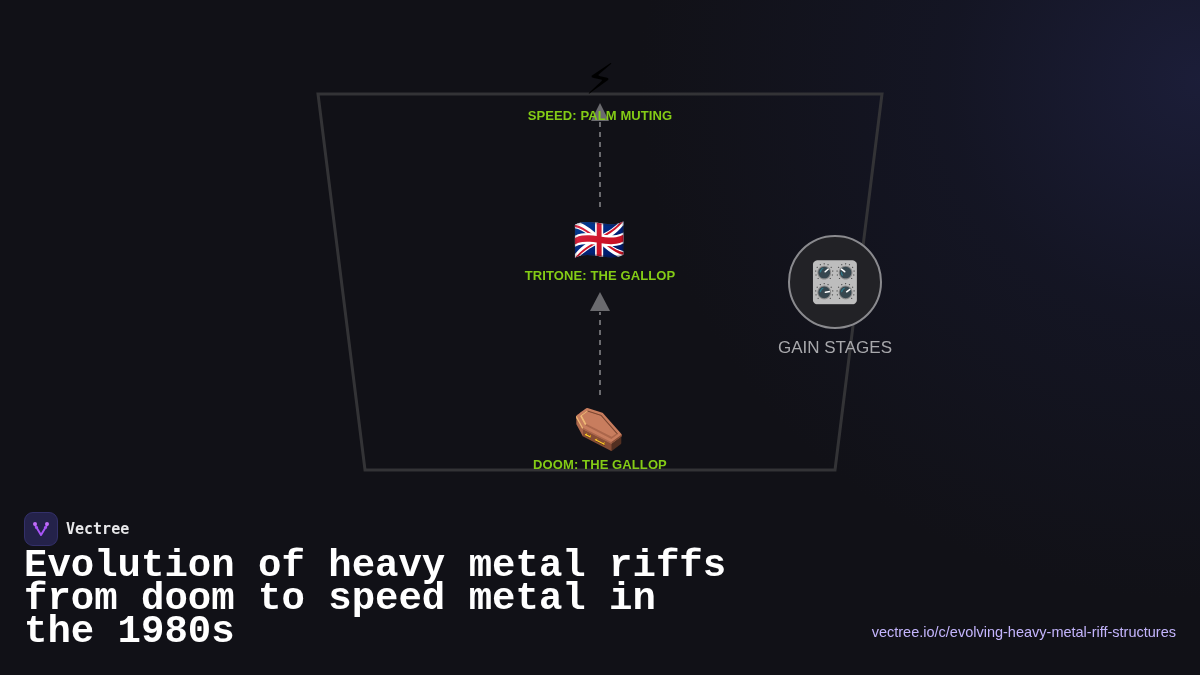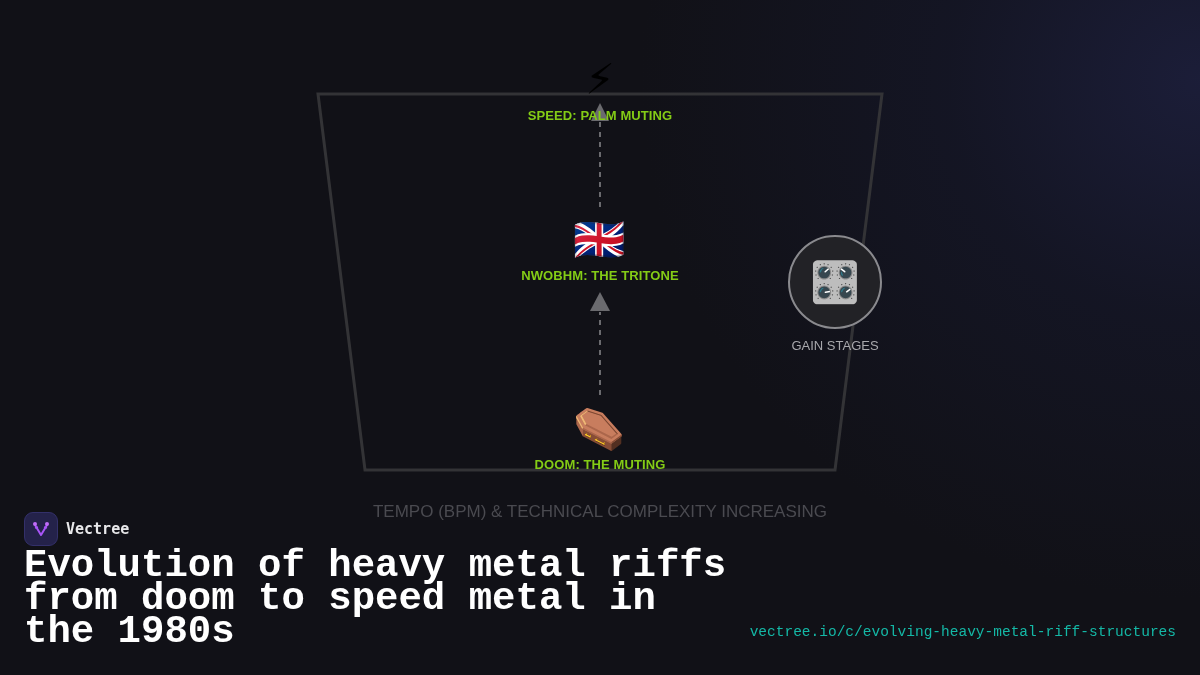--- a/index.html
+++ b/index.html
@@ -62,21 +62,21 @@
     display: flex;
     align-items: center;
     justify-content: center;
   }
   .side-label {
     position: absolute;
     left: 835px;
     top: 338px;
     transform: translateX(-50%);
     color: #a8a8ac;
-    font-size: 13px;
+    font-size: 17px;
     white-space: nowrap;
   }
   .axis-caption {
     position: absolute;
     left: 600px;
     top: 502px;
     transform: translateX(-50%);
     color: #4a4a50;
     font-size: 17px;
     white-space: nowrap;
@@ -116,22 +116,22 @@
     font-family: Liberation Mono, monospace;
     font-weight: bold;
     font-size: 39px;
     line-height: 33px;
     margin: 0;
   }
   .url {
     position: absolute;
     right: 24px;
     top: 624px;
-    color: #14b8a6;
-    font-family: Liberation Mono, monospace;
+    color: #c4b5fd;
+    font-family: Liberation Sans, sans-serif;
     font-size: 14.5px;
     white-space: nowrap;
     text-align: right;
   }
 </style>
 </head>
 <body>
 
 <div class="bg-glow"></div>
 
@@ -147,34 +147,33 @@
     <polygon points="600,103 591,121 609,121" fill="#6a6a6e"></polygon>
   </svg>
 
   <div class="node" style="left:600px; top:56px;">
     <span class="node-icon">⚡</span>
     <span class="node-label">SPEED: PALM MUTING</span>
   </div>
 
   <div class="node" style="left:600px; top:216px;">
     <span class="node-icon">🇬🇧</span>
-    <span class="node-label">NWOBHM: THE TRITONE</span>
+    <span class="node-label">TRITONE: THE GALLOP</span>
   </div>
 
   <div class="node" style="left:600px; top:405px;">
     <span class="node-icon">⚰️</span>
-    <span class="node-label">DOOM: THE MUTING</span>
+    <span class="node-label">DOOM: THE GALLOP</span>
   </div>
 
   <div class="side-circle">
     <span class="node-icon" style="font-size:40px;">🎛️</span>
   </div>
   <div class="side-label">GAIN STAGES</div>
 
-  <div class="axis-caption">TEMPO (BPM) &amp; TECHNICAL COMPLEXITY INCREASING</div>
 </div>
 
 <div class="brand">
   <div class="brand-logo">
     <svg width="20" height="20" viewBox="0 0 20 20">
       <path d="M4 6 L10 16 L16 6" fill="none" stroke="#a855f7" stroke-width="2" stroke-linejoin="round"></path>
       <circle cx="4" cy="5" r="2" fill="#c06cf7"></circle>
       <circle cx="16" cy="5" r="2" fill="#c06cf7"></circle>
       <path d="M4 9 L7 8 M16 9 L13 8" stroke="#a855f7" stroke-width="1.5"></path>
     </svg>

